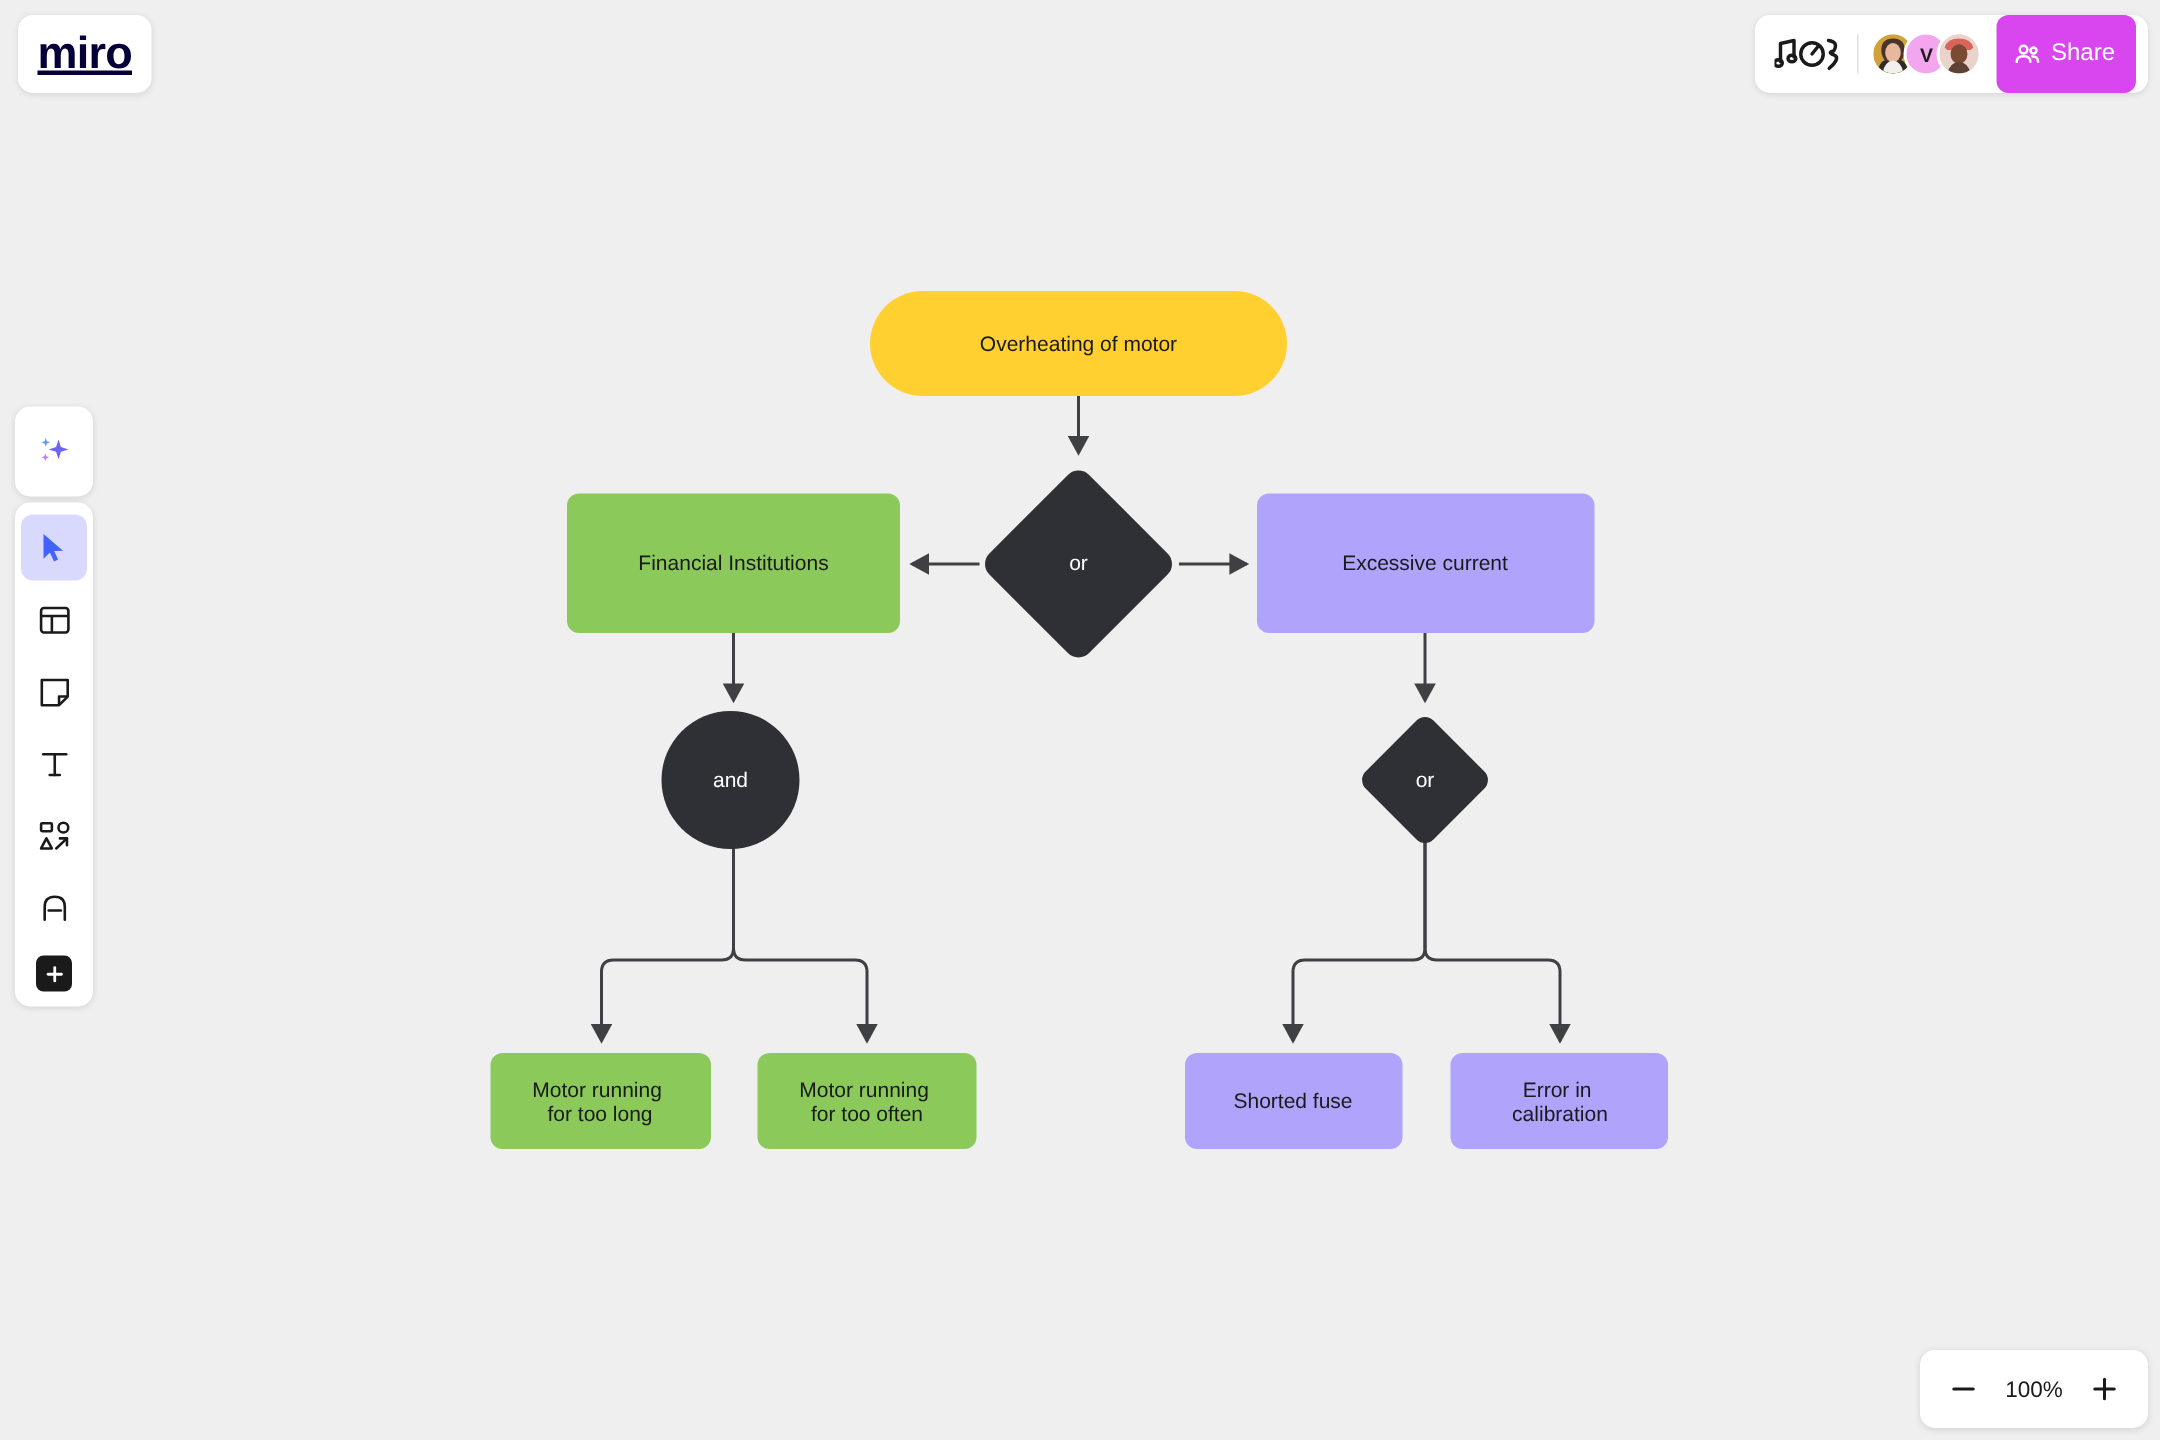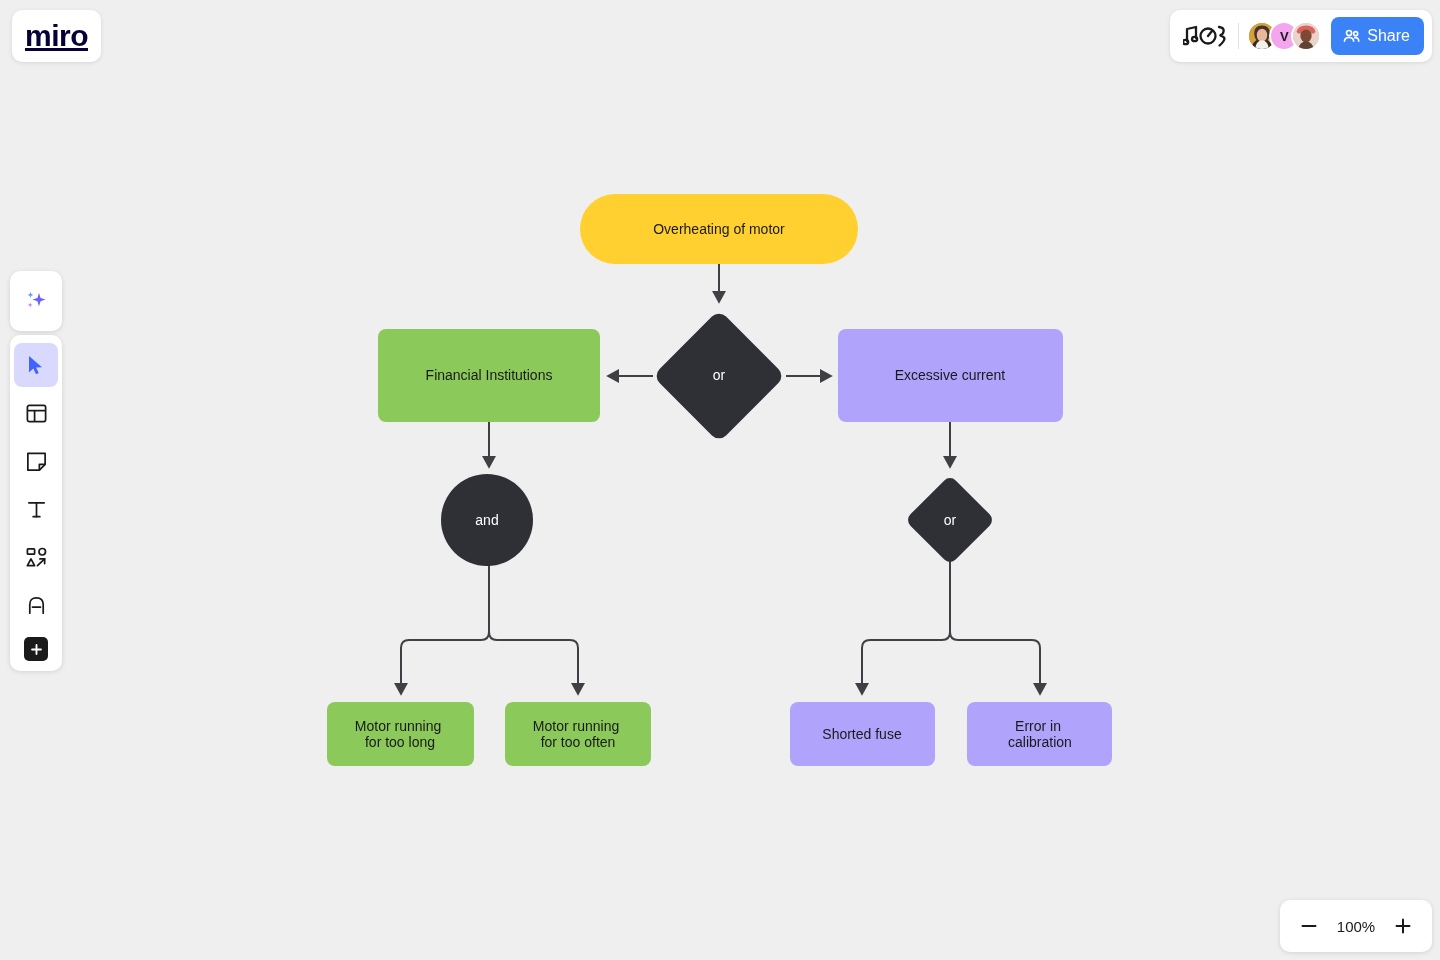--- a/index.html
+++ b/index.html
@@ -106,23 +106,23 @@
   .avatar.a2 { background: #f3a5ee; }
   .avatar.a3 { background: #e9c6c0; }
   .avatar .face {
     position: absolute;
     width: 100%; height: 100%;
   }
   .share-btn {
     display: flex;
     align-items: center;
     gap: 6px;
-    height: 38px;
+    height: 52px;
     padding: 0 14px 0 11px;
-    background: #3b82f6;
+    background: #d946ef;
     border-radius: 8px;
     color: #ffffff;
     font-size: 16px;
     cursor: pointer;
     border: none;
     font-family: "Liberation Sans", sans-serif;
   }
 
   
   .tool-card {

